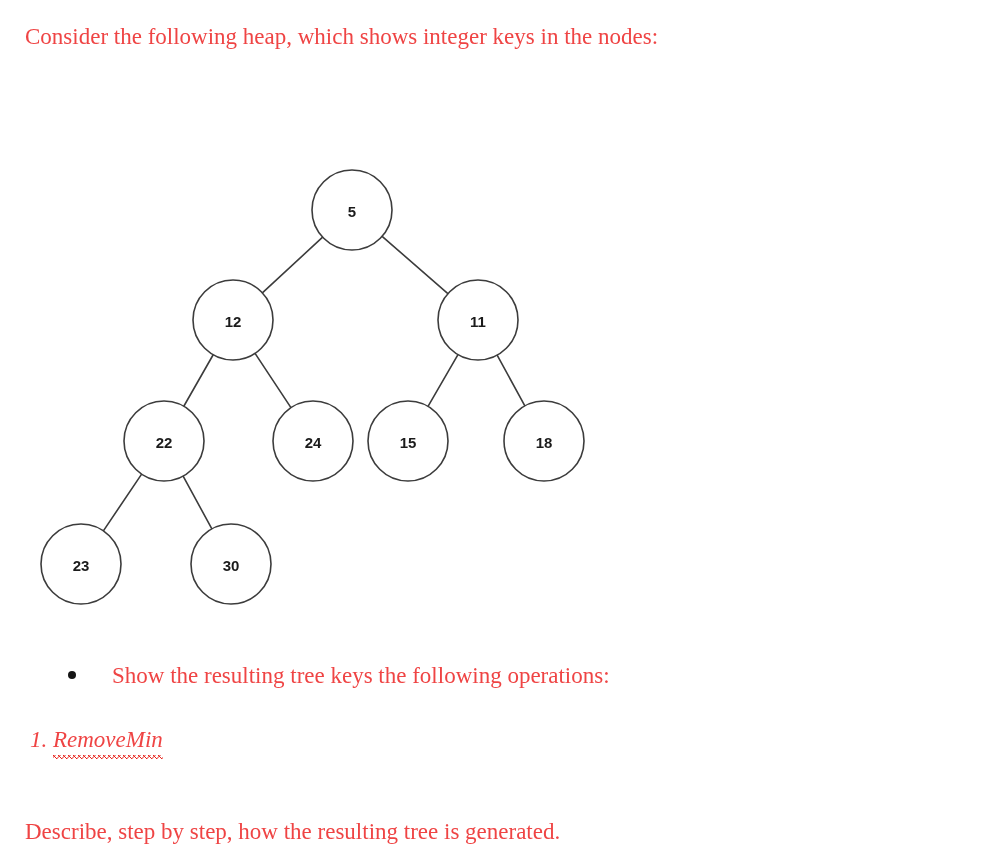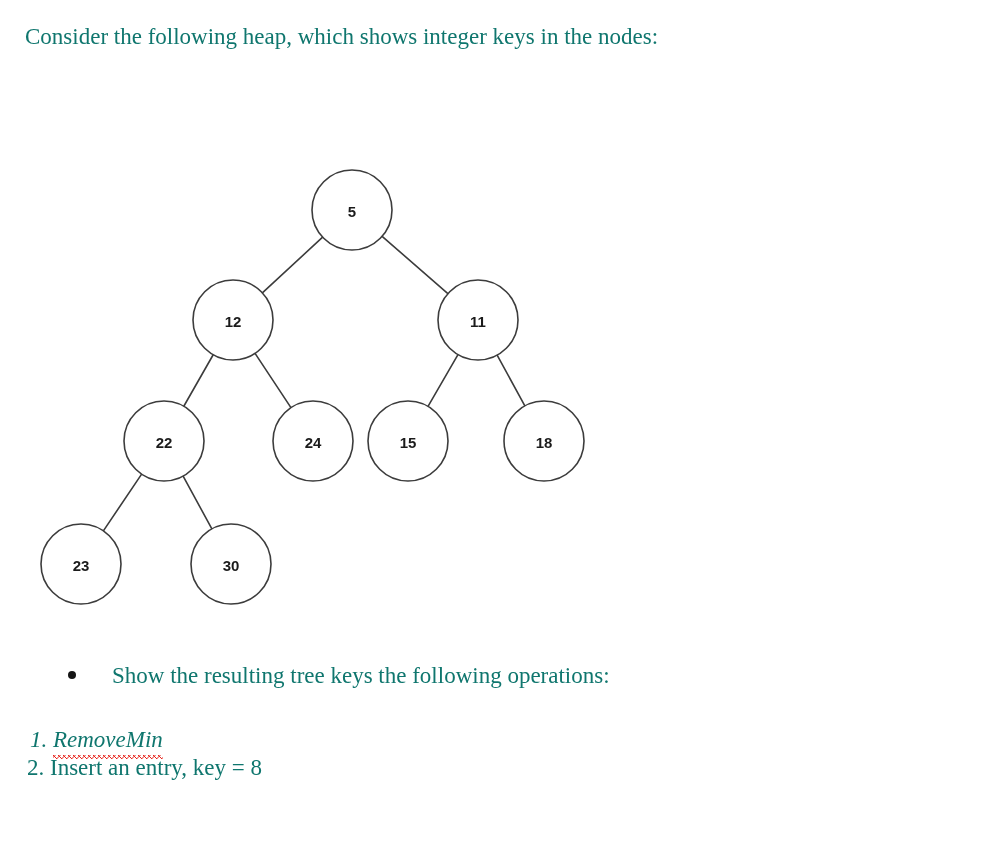--- a/index.html
+++ b/index.html
@@ -22,21 +22,21 @@
     position: absolute;
     inset: 0;
   }
 
   
   .prose-line {
     position: absolute;
     font-family: "Liberation Serif", "DejaVu Serif", serif;
     font-size: 23px;
     line-height: 1.25;
-    color: #0f766e;
+    color: #ef4444;
     white-space: nowrap;
   }
 
   #intro-line     { left: 25px;  top: 23px; }
   #bullet-line    { left: 112px; top: 662px; }
   #bullet-dot     { position: absolute; left: 68px; top: 671px;
                     width: 8px; height: 8px; border-radius: 50%;
                     background: #151515; }
   #op-1           { left: 30px;  top: 726px; font-style: italic; }
   #op-2           { left: 27px;  top: 754px; }
@@ -157,16 +157,16 @@
   </div>
 
   <div id="bullet-dot"></div>
   <div class="prose-line" id="bullet-line">Show the resulting tree keys the following operations:</div>
 
   <div class="prose-line" id="op-1">
     <span>1.</span>
     <span class="misspelled">RemoveMin</span>
   </div>
 
-  <div class="prose-line" id="op-2">2. Insert an entry, key = 8</div>
 
+  <div class="prose-line" id="closing-line">Describe, step by step, how the resulting tree is generated.</div>
 
 </div>
 
 </body></html>

